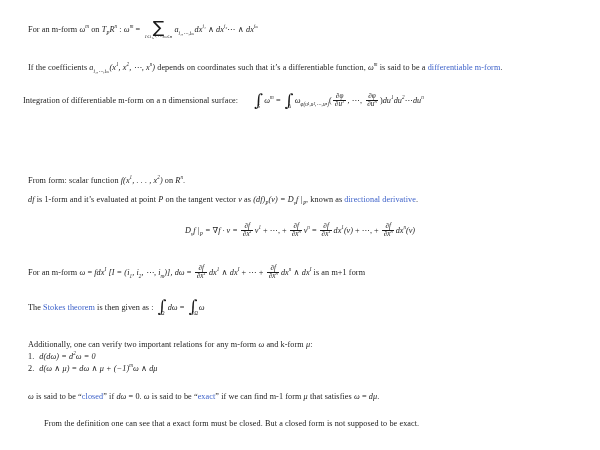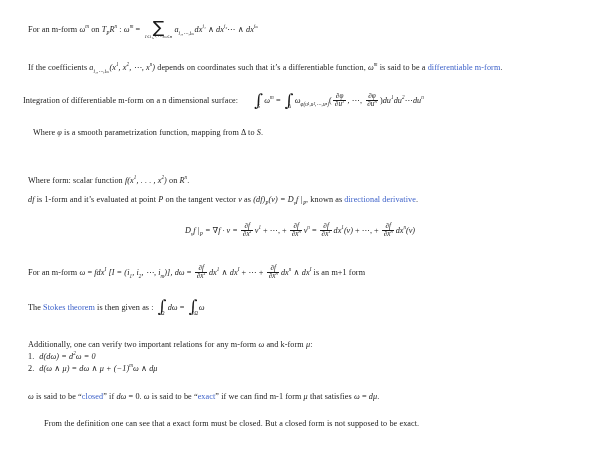--- a/index.html
+++ b/index.html
@@ -122,27 +122,24 @@
   </div>
 
   <div class="line" style="left:28px; top:63px;">
     <span>If the  coefficients </span><span class="it">a</span><sub class="it">i₁,⋯,iₘ</sub><span class="it">(x</span><sup class="it">1</sup><span class="it">, x</span><sup class="it">2</sup><span class="it">, ⋯, x</span><sup class="it">n</sup><span class="it">)</span><span> depends on coordinates such that it’s a differentiable function, </span><span class="it">ω</span><sup class="it">m</sup><span> is said to be a </span><span class="lnk">differentiable m-form</span><span>.</span>
   </div>
 
   <div class="line" style="left:23px; top:93px;">
     <span>Integration of  differentiable m-form on a n dimensional surface:</span><span style="display:inline-block;width:14px;"></span><span class="int-wrap"><span class="int-glyph">∫</span><span class="int-sub">S</span></span><span class="it">ω</span><sup class="it">m</sup><span> = </span><span class="int-wrap"><span class="int-glyph">∫</span><span class="int-sub">Δ</span></span><span class="it">ω</span><sub class="it">φ(u¹,u²,⋯,uⁿ)</sub><span>(</span><span class="frac"><span class="num it">∂φ</span><span class="den it"><span>∂u</span><sup>1</sup></span></span><span>, ⋯, </span><span class="frac"><span class="num it">∂φ</span><span class="den it"><span>∂u</span><sup>n</sup></span></span><span>)</span><span class="it">du</span><sup class="it">1</sup><span class="it">du</span><sup class="it">2</sup><span>⋯</span><span class="it">du</span><sup class="it">n</sup>
   </div>
 
-  <div class="line" style="left:33px; top:128px;">
-    <span>Where </span><span class="it">φ</span><span> is a smooth  parametrization function, mapping from Δ to </span><span class="it">S</span><span>.</span>
-  </div>
 
 
   <div class="line" style="left:28px; top:176px;">
-    <span>Where form:  scalar function </span><span class="it">f</span><span class="it">(x</span><sup class="it">1</sup><span class="it">, . . . , x</span><sup class="it">2</sup><span class="it">)</span><span> on </span><span class="it">R</span><sup class="it">n</sup><span>.</span>
+    <span>From form:  scalar function </span><span class="it">f</span><span class="it">(x</span><sup class="it">1</sup><span class="it">, . . . , x</span><sup class="it">2</sup><span class="it">)</span><span> on </span><span class="it">R</span><sup class="it">n</sup><span>.</span>
   </div>
 
   <div class="line" style="left:28px; top:195px;">
     <span class="it">df</span><span> is 1-form and it’s evaluated at point </span><span class="it">P</span><span> on the tangent vector </span><span class="it">v</span><span> as </span><span class="it">(df)</span><sub class="it">P</sub><span class="it">(v) = D</span><sub class="it">v</sub><span class="it">f |</span><sub class="it">P</sub><span>, known as </span><span class="lnk">directional derivative</span><span>.</span>
   </div>
 
   <div class="eq-center" style="top:223px;">
     <span class="it">D</span><sub class="it">v</sub><span class="it">f |</span><sub class="it">P</sub><span class="it"> = ∇f · v = </span><span class="frac"><span class="num it">∂f</span><span class="den it"><span>∂x</span><sup>1</sup></span></span><span class="it">v</span><sup class="it">1</sup><span> + ⋯, + </span><span class="frac"><span class="num it">∂f</span><span class="den it"><span>∂x</span><sup>n</sup></span></span><span class="it">v</span><sup class="it">n</sup><span> = </span><span class="frac"><span class="num it">∂f</span><span class="den it"><span>∂x</span><sup>1</sup></span></span><span class="it">dx</span><sup class="it">1</sup><span class="it">(v)</span><span> + ⋯, + </span><span class="frac"><span class="num it">∂f</span><span class="den it"><span>∂x</span><sup>n</sup></span></span><span class="it">dx</span><sup class="it">n</sup><span class="it">(v)</span>
   </div>
 

